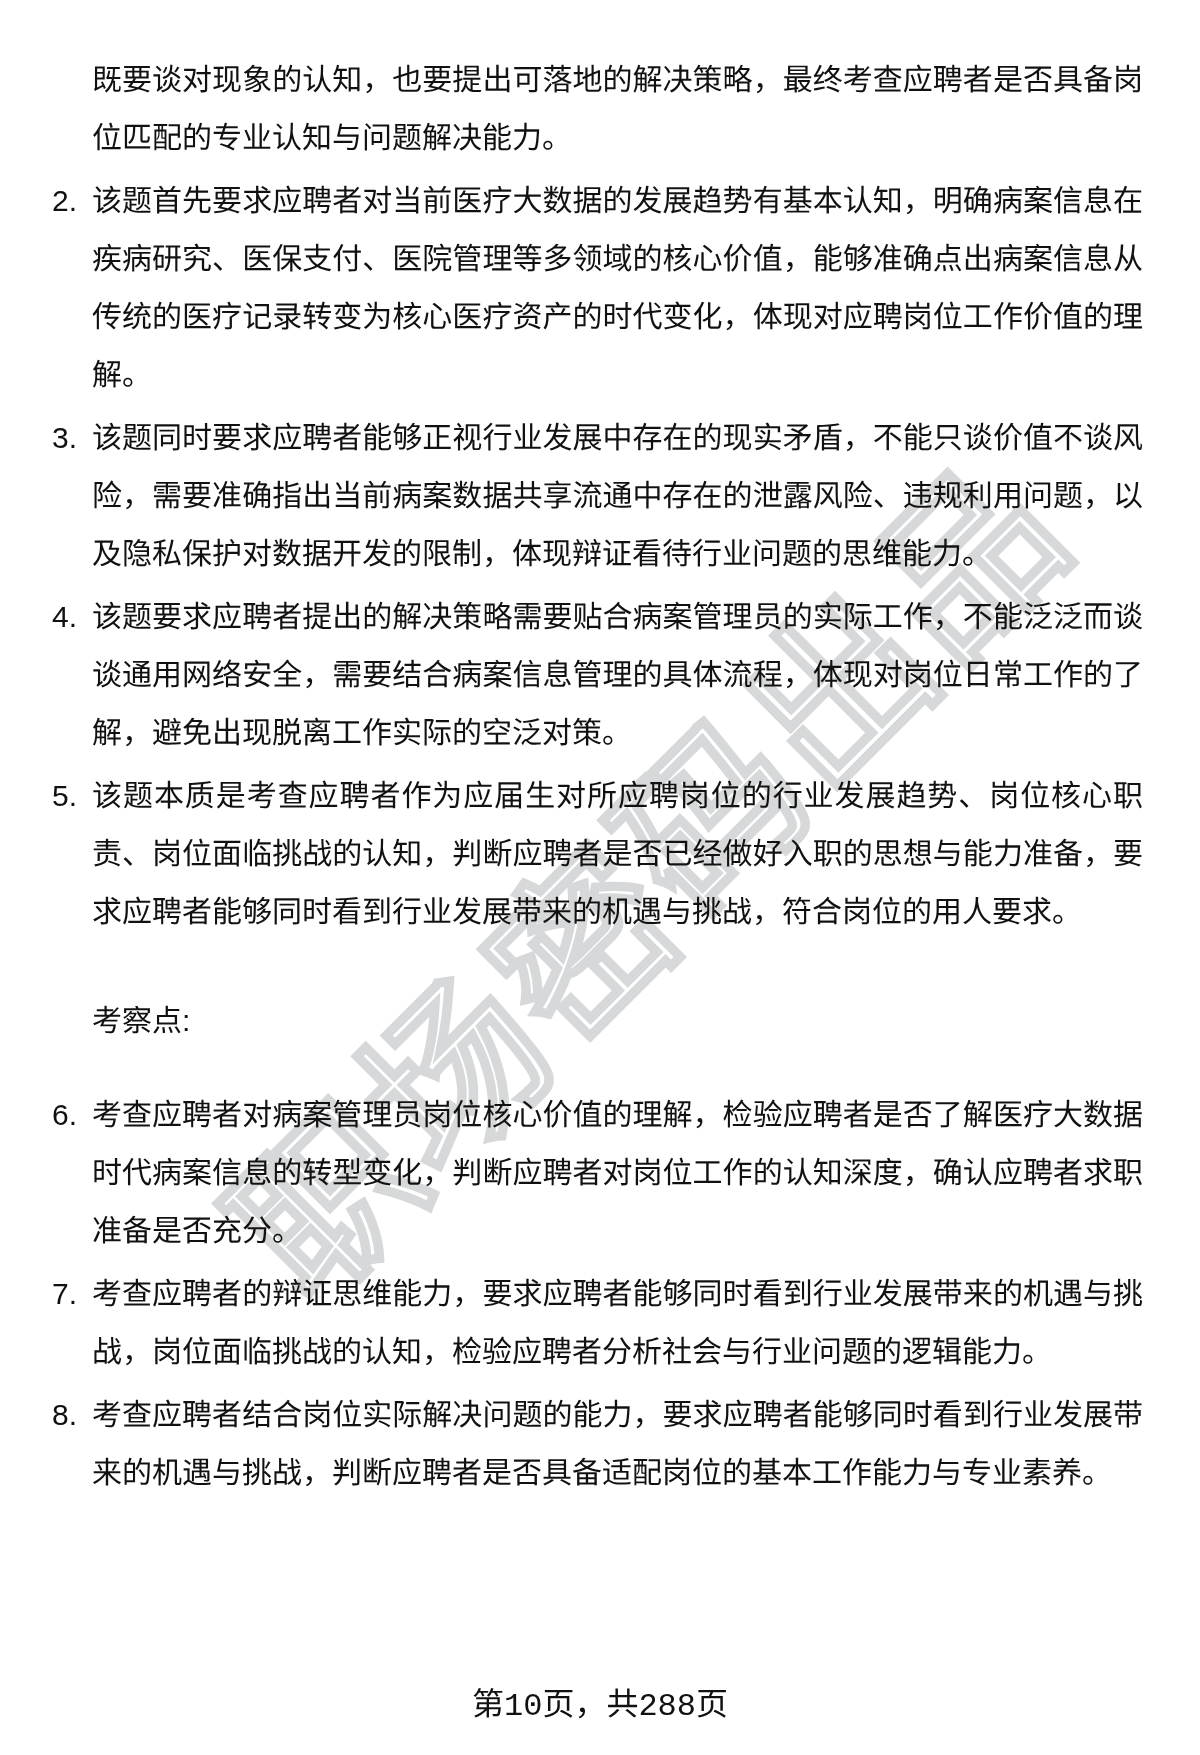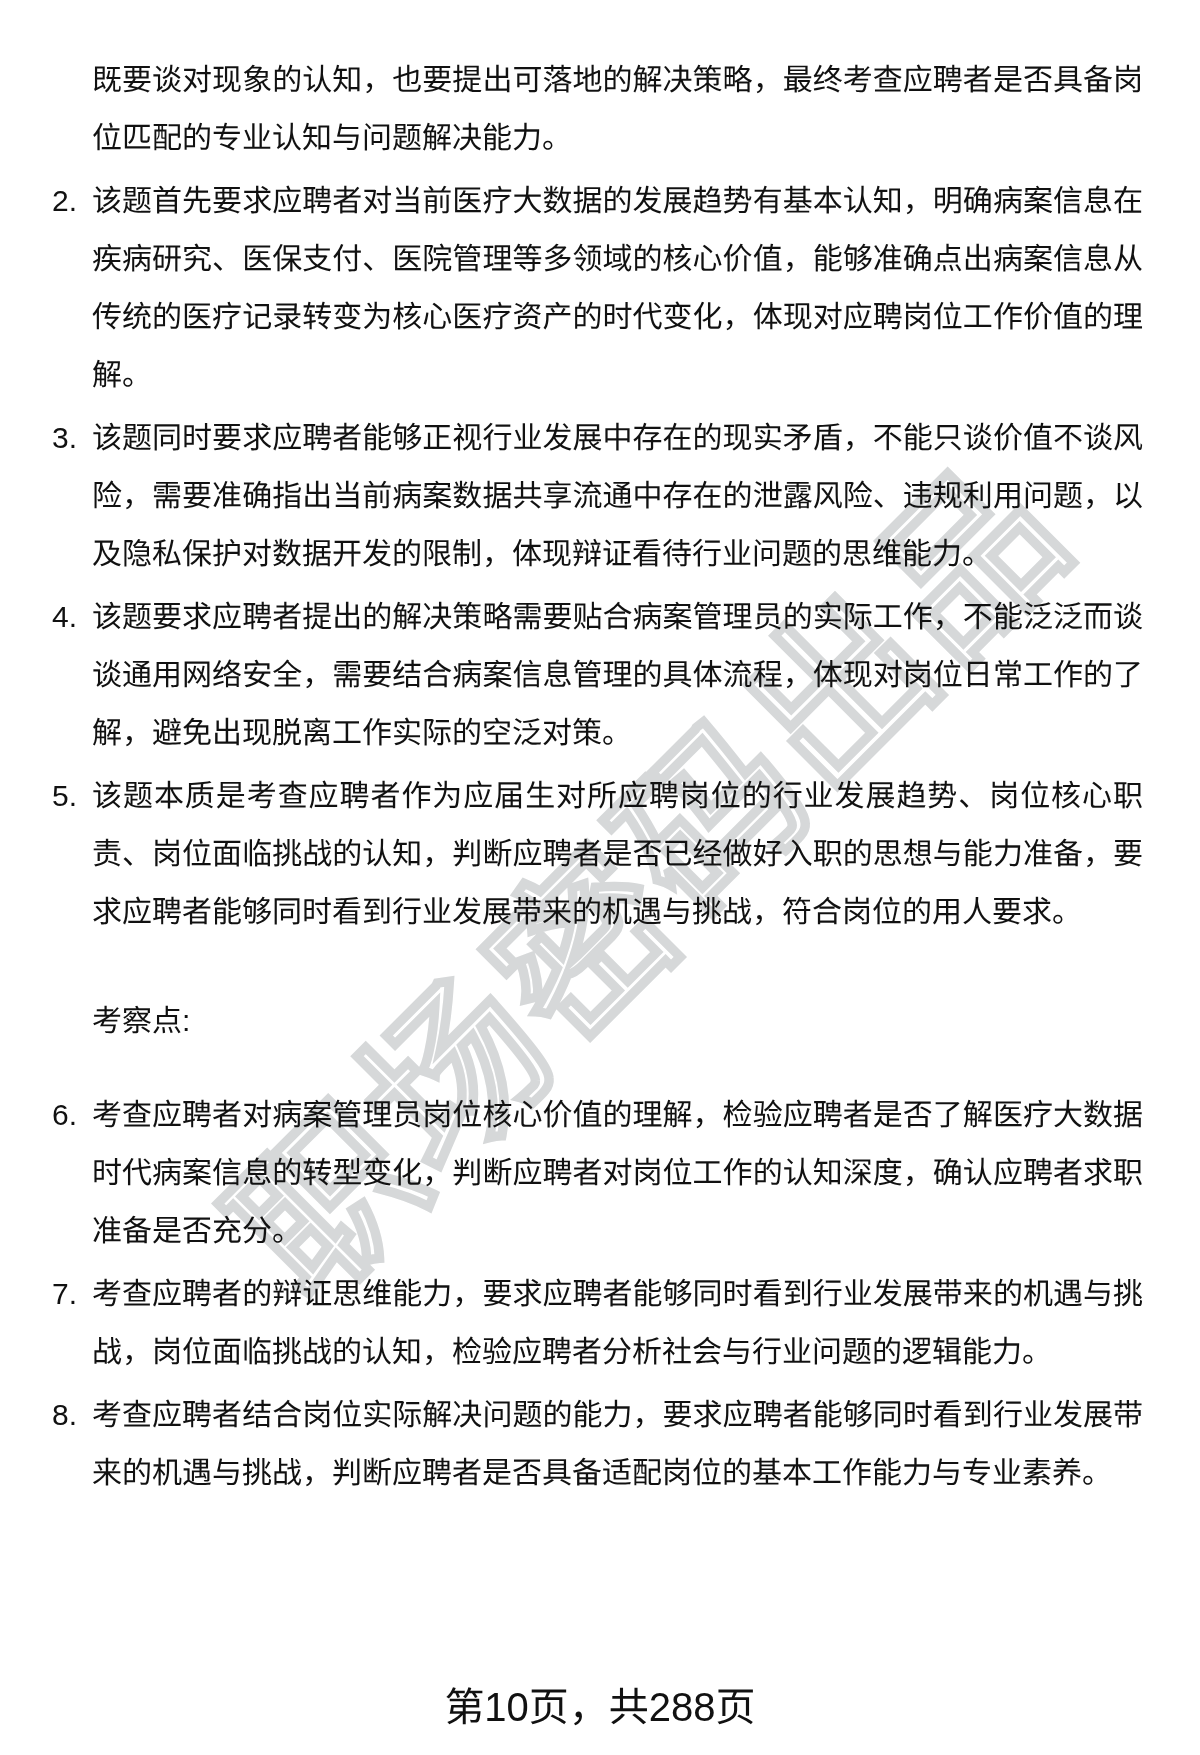--- a/index.html
+++ b/index.html
@@ -59,23 +59,24 @@
     font-size: 30px;
     line-height: 58px;
     font-weight: 400;
   }
   .footer {
     position: absolute;
     left: 0;
     right: 0;
     top: 1678px;
     text-align: center;
-    font-size: 40px;
+    font-size: 32px;
     line-height: 58px;
     z-index: 1;
+    font-family: Liberation Mono, monospace;
   }
 </style>
 </head>
 <body>
 
 <div class="page">
 
   <div class="watermark">职场密码出品</div>
 
   <div class="content">

